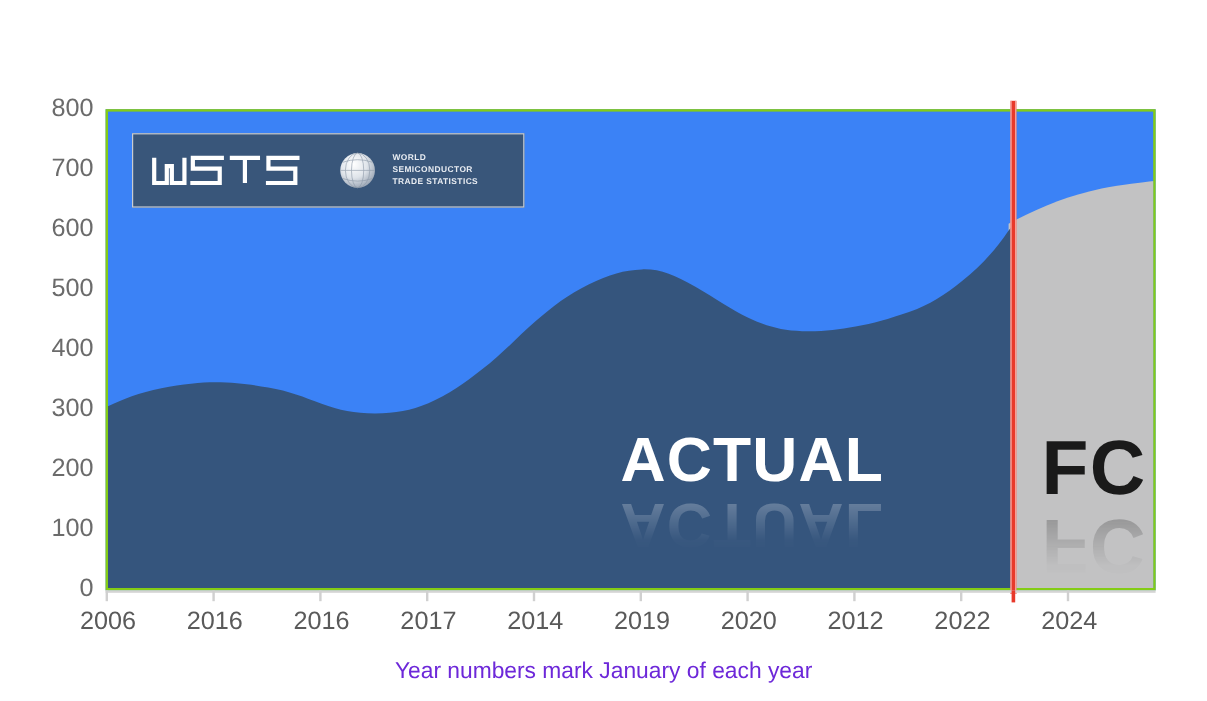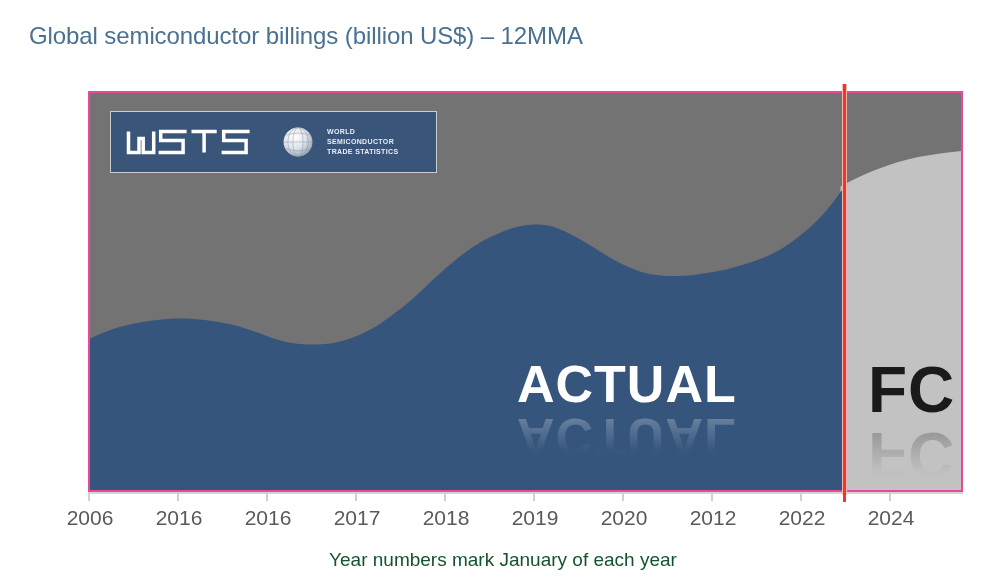--- a/index.html
+++ b/index.html
@@ -32,23 +32,23 @@
     letter-spacing: -0.1px;
     white-space: nowrap;
   }
   
   .plot-frame {
     position: absolute;
     left: 88px;
     top: 91px;
     width: 875px;
     height: 401px;
-    border: 2px solid #ec4899;
+    border: 2px solid #84cc16;
     box-sizing: border-box;
-    background: #737373;
+    background: #3b82f6;
   }
   .plot-inner {
     position: absolute;
     left: 0; top: 0;
     width: 100%;
     height: 100%;
     overflow: hidden;
   }
   
   .y-axis-labels {
@@ -95,21 +95,21 @@
     white-space: nowrap;
   }
   
   .footnote {
     position: absolute;
     top: 549px;
     left: 0;
     width: 1006px;
     text-align: center;
     font-size: 19px;
-    color: #14532d;
+    color: #6d28d9;
     white-space: nowrap;
   }
   
   .series-svg {
     position: absolute;
     left: 0; top: 0;
   }
   
   .forecast-divider {
     position: absolute;
@@ -192,22 +192,32 @@
     line-height: 1.45;
     letter-spacing: 0.35px;
   }
   .wsts-text div { white-space: nowrap; }
 </style>
 </head>
 <body>
 
 <div id="chart-root">
 
-  <div class="chart-title">Global semiconductor billings (billion US$) – 12MMA</div>
-
+
+  <div class="y-axis-labels">
+    <div class="y-tick-label" style="top:0px">800</div>
+    <div class="y-tick-label" style="top:50px">700</div>
+    <div class="y-tick-label" style="top:100px">600</div>
+    <div class="y-tick-label" style="top:150px">500</div>
+    <div class="y-tick-label" style="top:200px">400</div>
+    <div class="y-tick-label" style="top:250px">300</div>
+    <div class="y-tick-label" style="top:300px">200</div>
+    <div class="y-tick-label" style="top:350px">100</div>
+    <div class="y-tick-label" style="top:400px">0</div>
+  </div>
 
   <div class="plot-frame">
     <div class="plot-inner">
       <svg class="series-svg" width="875" height="401" viewBox="0 0 875 401" preserveAspectRatio="none">
 
         <path fill="#c2c2c3" d="M 750.5 93.5
                  C 775 80, 800 70, 828 64
                  C 848 60.5, 865 58.5, 875 57.5
                  L 875 401 L 750.5 401 Z"></path>
 
@@ -297,21 +307,21 @@
   <div class="x-tick" style="left:622px"></div>
   <div class="x-tick" style="left:711px"></div>
   <div class="x-tick" style="left:800px"></div>
   <div class="x-tick red-tick" style="left:843px"></div>
   <div class="x-tick" style="left:889px"></div>
 
   <div class="x-tick-label" style="left:90px">2006</div>
   <div class="x-tick-label" style="left:179px">2016</div>
   <div class="x-tick-label" style="left:268px">2016</div>
   <div class="x-tick-label" style="left:357px">2017</div>
-  <div class="x-tick-label" style="left:446px">2018</div>
+  <div class="x-tick-label" style="left:446px">2014</div>
   <div class="x-tick-label" style="left:535px">2019</div>
   <div class="x-tick-label" style="left:624px">2020</div>
   <div class="x-tick-label" style="left:713px">2012</div>
   <div class="x-tick-label" style="left:802px">2022</div>
   <div class="x-tick-label" style="left:891px">2024</div>
 
   <div class="footnote">Year numbers mark January of each year</div>
 
 </div>
 

